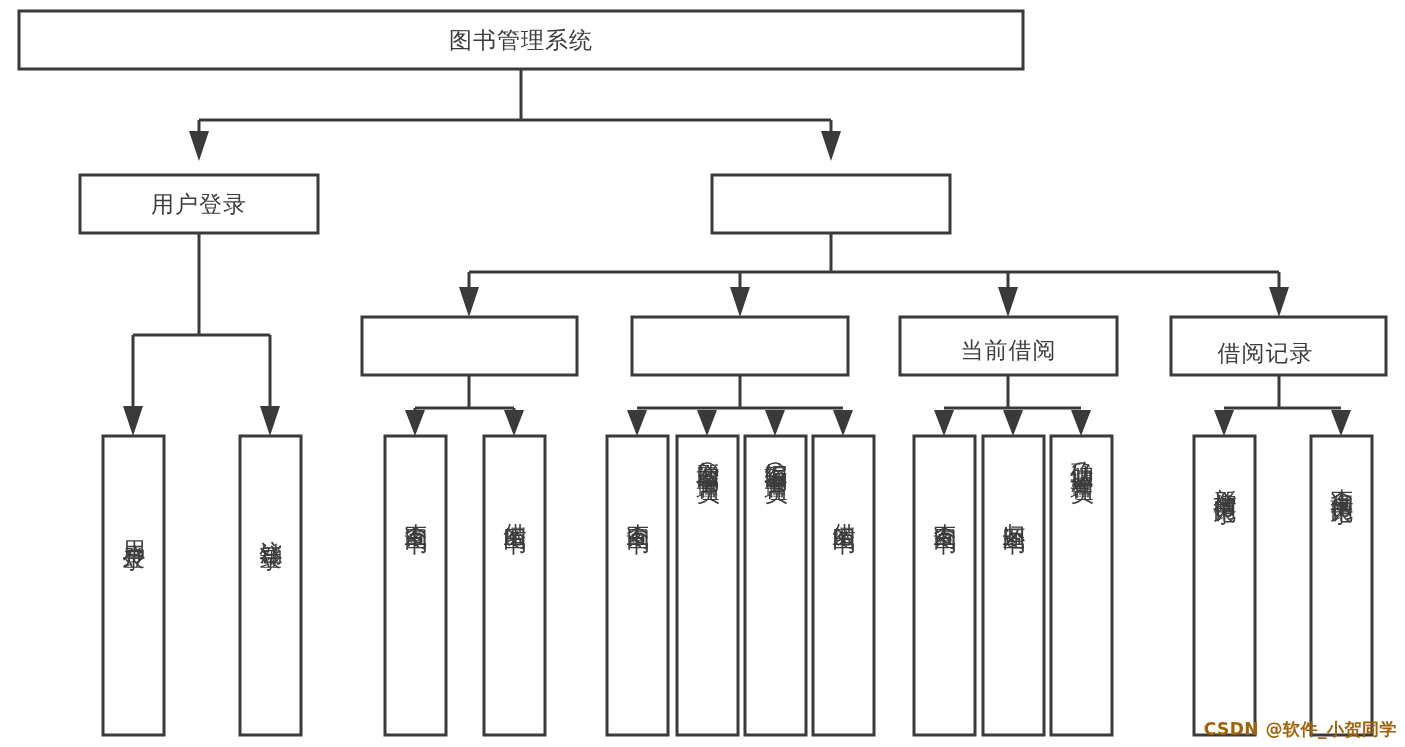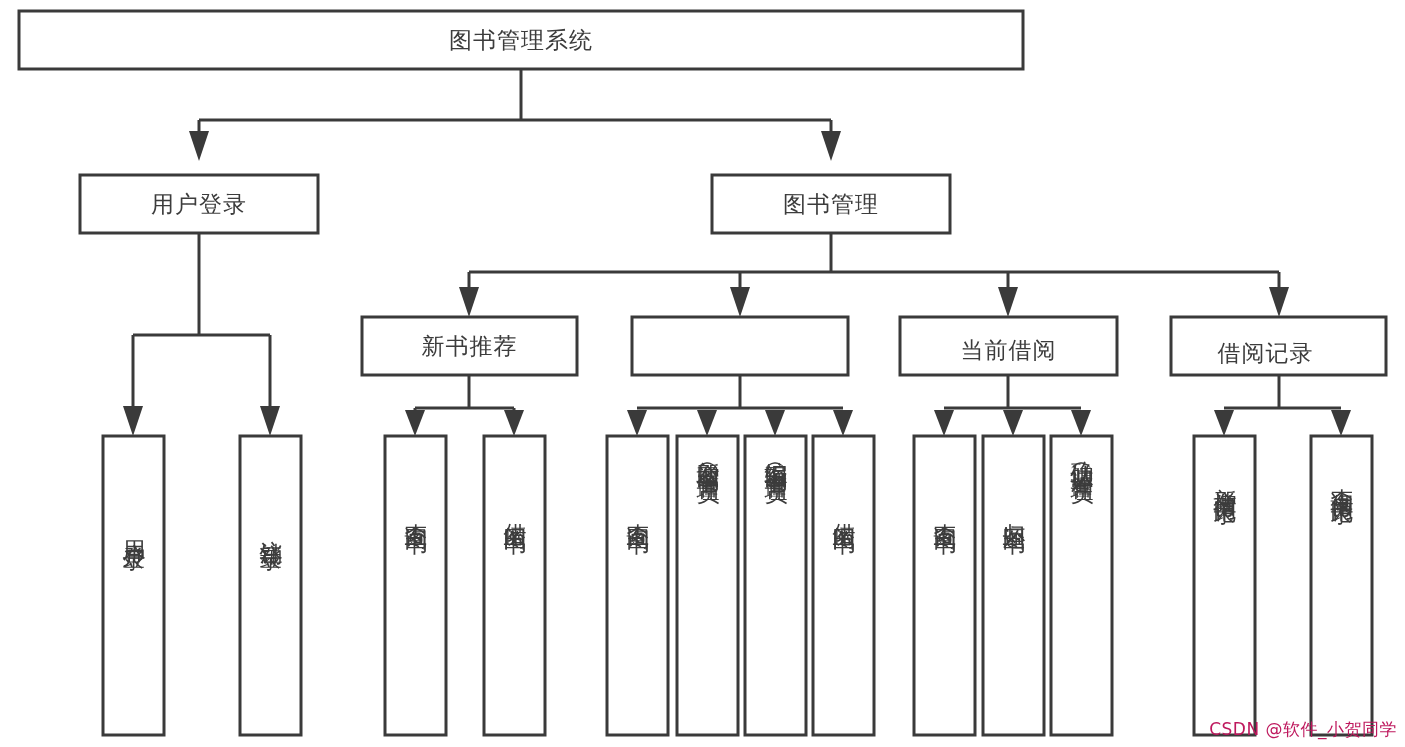--- a/index.html
+++ b/index.html
@@ -35,23 +35,24 @@
     font-size:23px;
     color:#3c3c3c;
     letter-spacing:1px;
     pointer-events:none;
   }
   .watermark{
     position:absolute;
     right:8px;bottom:6px;
     font-family:"DejaVu Sans","Liberation Sans",sans-serif;
     font-size:17px;
-    color:#be185d;
+    color:#a16207;
     letter-spacing:0.5px;
     white-space:nowrap;
+    font-weight:bold;
   }
 </style>
 </head>
 <body>
 
 <div id="diagram-root">
 
   <svg class="diagram" viewBox="0 0 1405 747">
 
     <g>
@@ -133,23 +134,21 @@
       <rect class="node-box" x="1051" y="436" width="61" height="299"></rect>
 
       <rect class="node-box" x="1194" y="436" width="61" height="299"></rect>
       <rect class="node-box" x="1311" y="436" width="61" height="299"></rect>
     </g>
   </svg>
 
   <div class="hlabel" style="left:19px;top:11px;width:1004px;height:58px;">图书管理系统</div>
 
   <div class="hlabel" style="left:80px;top:175px;width:238px;height:58px;">用户登录</div>
-  <div class="hlabel" style="left:712px;top:175px;width:238px;height:58px;">图书管理</div>
 
-  <div class="hlabel" style="left:362px;top:317px;width:215px;height:58px;">新书推荐</div>
   <div class="hlabel" style="left:900px;top:317px;width:217px;height:66px;">当前借阅</div>
   <div class="hlabel" style="left:1158px;top:317px;width:215px;height:72px;">借阅记录</div>
 
   <div class="vlabel-wrap" style="left:103px;top:522px;width:61px;height:213px;">
     <span class="vlabel">用户登录</span>
   </div>
   <div class="vlabel-wrap" style="left:240px;top:522px;width:61px;height:213px;">
     <span class="vlabel">注销登录</span>
   </div>
 

